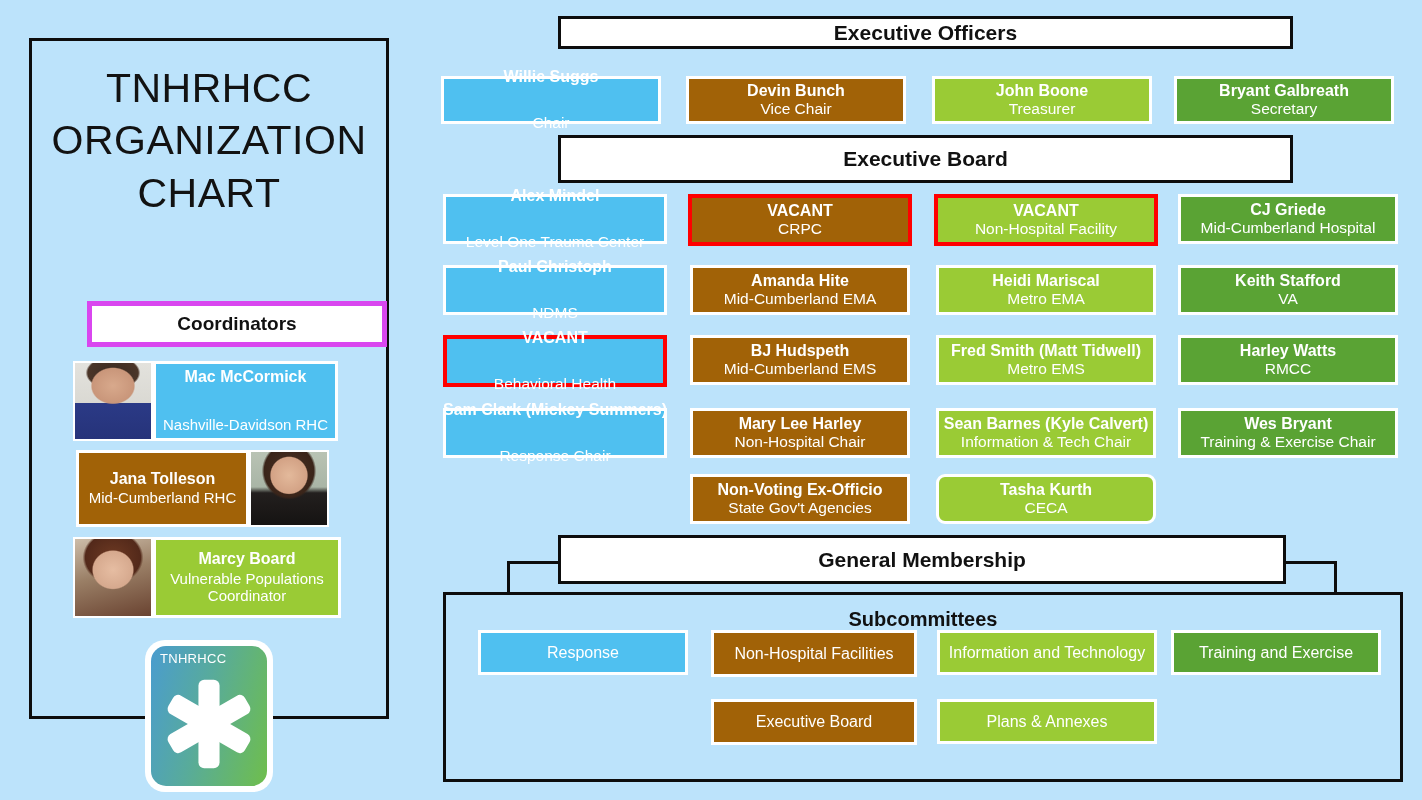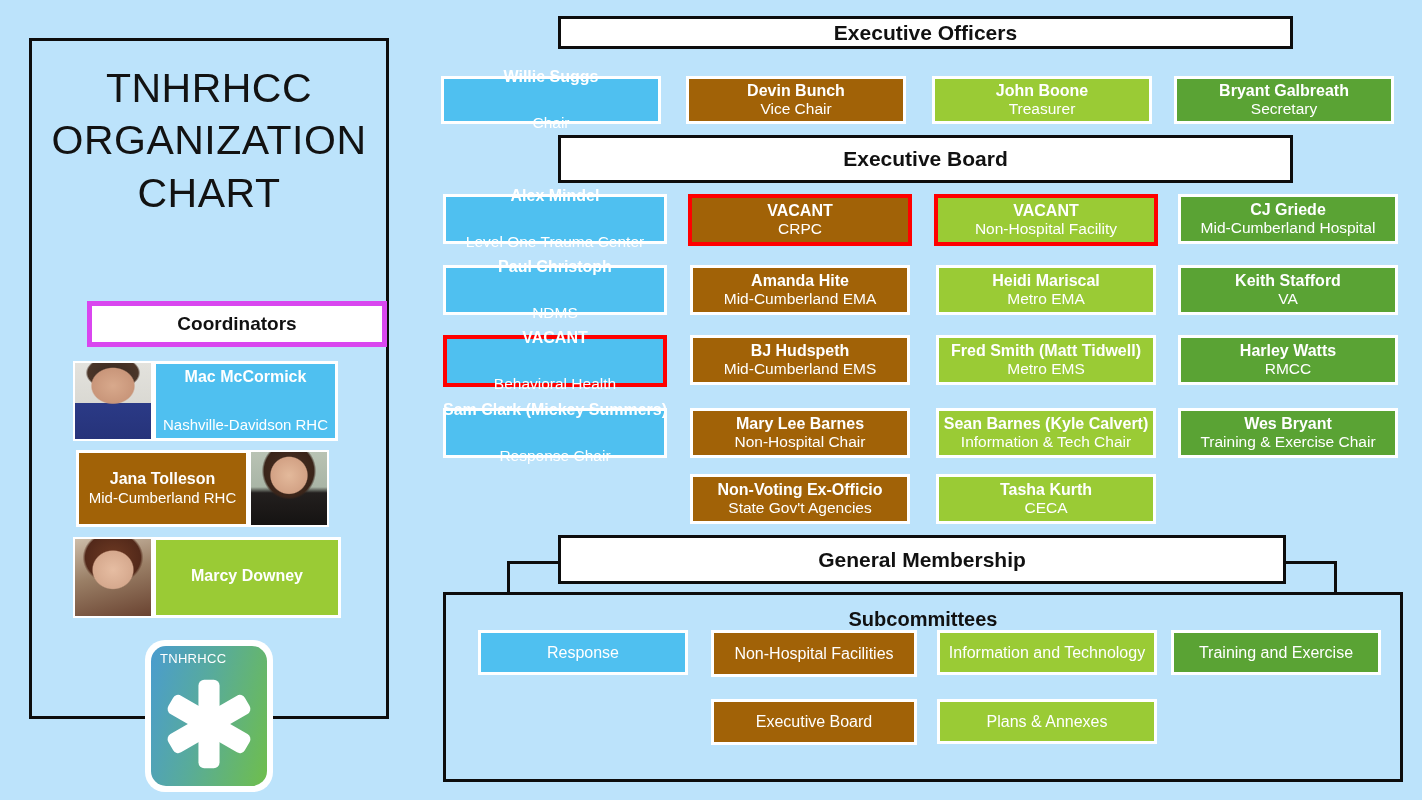--- a/index.html
+++ b/index.html
@@ -261,21 +261,22 @@
   <div class="coord-card c-darkblue">
     <div class="coord-name">Jana Tolleson</div>
     <div class="coord-role">Mid-Cumberland RHC</div>
   </div>
   <div class="coord-photo photo-b"></div>
 </div>
 
 <div class="coord-row" id="coord-row-2">
   <div class="coord-photo photo-c"></div>
   <div class="coord-card c-lightgreen">
-    <div class="coord-name">Marcy Downey</div>
+    <div class="coord-name">Marcy Board</div>
+    <div class="coord-role">Vulnerable Populations Coordinator</div>
   </div>
 </div>
 
 <div id="logo-wrap">
   <div id="logo-inner">
     <span id="logo-text">TNHRHCC</span>
     <svg id="logo-star" viewBox="0 0 100 100">
       <g fill="#ffffff">
         <rect x="39" y="4" width="22" height="92" rx="6"></rect>
         <rect x="39" y="4" width="22" height="92" rx="6" transform="rotate(60 50 50)"></rect>
@@ -355,37 +356,37 @@
 <div class="person c-darkgreen" style="left:1178px; top:335px; width:220px; height:50px;">
   <div class="p-name">Harley Watts</div>
   <div class="p-role">RMCC</div>
 </div>
 
 <div class="person c-lightblue" style="left:443px; top:408px; width:224px; height:50px;">
   <div class="p-name">Sam Clark (Mickey Summers)</div>
   <div class="p-role">Response Chair</div>
 </div>
 <div class="person c-darkblue" style="left:690px; top:408px; width:220px; height:50px;">
-  <div class="p-name">Mary Lee Barnes</div>
+  <div class="p-name">Mary Lee Harley</div>
   <div class="p-role">Non-Hospital Chair</div>
 </div>
 <div class="person c-lightgreen" style="left:936px; top:408px; width:220px; height:50px;">
   <div class="p-name">Sean Barnes (Kyle Calvert)</div>
   <div class="p-role">Information &amp; Tech Chair</div>
 </div>
 <div class="person c-darkgreen" style="left:1178px; top:408px; width:220px; height:50px;">
   <div class="p-name">Wes Bryant</div>
   <div class="p-role">Training &amp; Exercise Chair</div>
 </div>
 
 <div class="person c-darkblue" style="left:690px; top:474px; width:220px; height:50px;">
   <div class="p-name">Non-Voting Ex-Officio</div>
   <div class="p-role">State Gov't Agencies</div>
 </div>
-<div class="person c-lightgreen" style="left:936px; top:474px; width:220px; height:50px;">
+<div class="person c-lightgreen" style="left:936px; top:474px; width:220px; height:50px;border-radius:9px;">
   <div class="p-name">Tasha Kurth</div>
   <div class="p-role">CECA</div>
 </div>
 
 <div class="header-bar" id="general-membership-header">General Membership</div>
 
 <div class="conn" style="left:507px; top:561px; width:54px; height:3px;"></div>
 <div class="conn" style="left:507px; top:561px; width:3px; height:33px;"></div>
 
 <div class="conn" style="left:1283px; top:561px; width:54px; height:3px;"></div>

